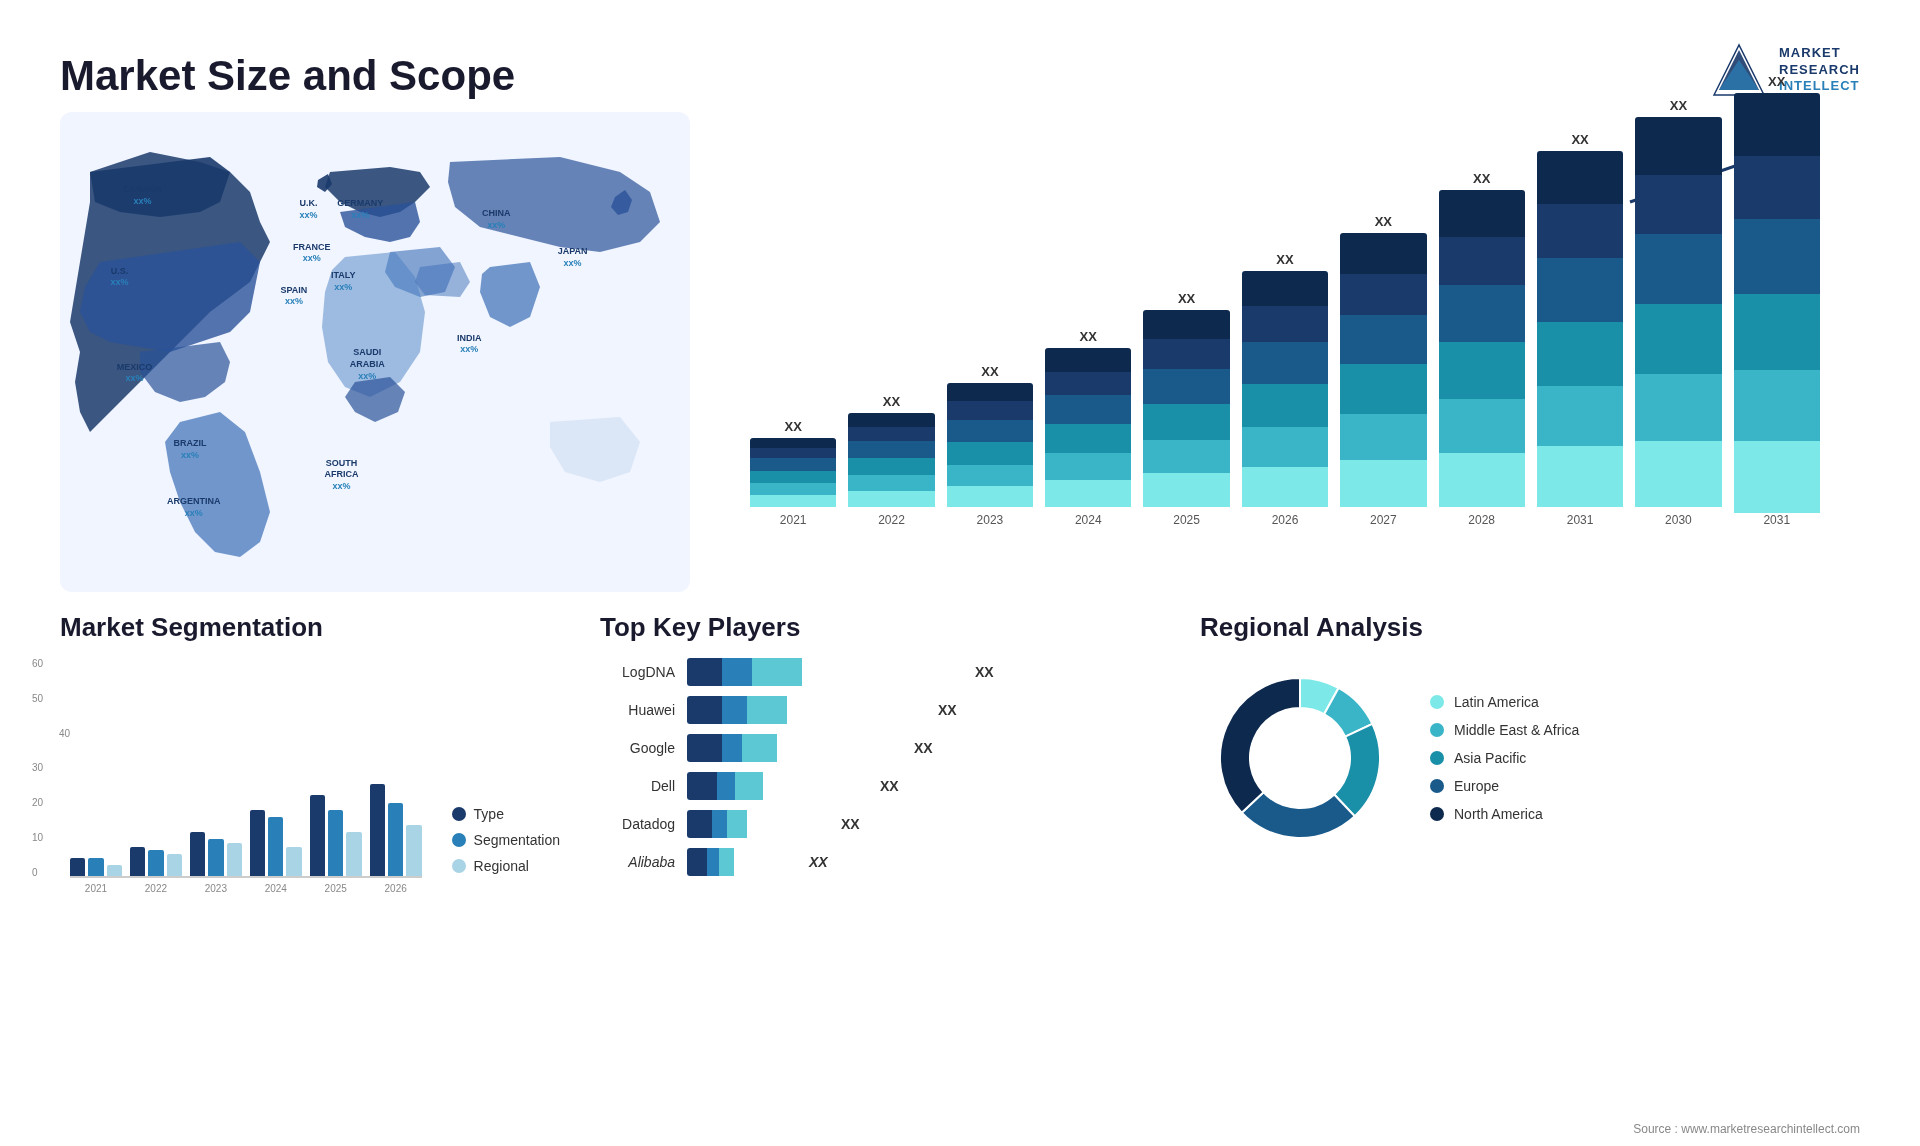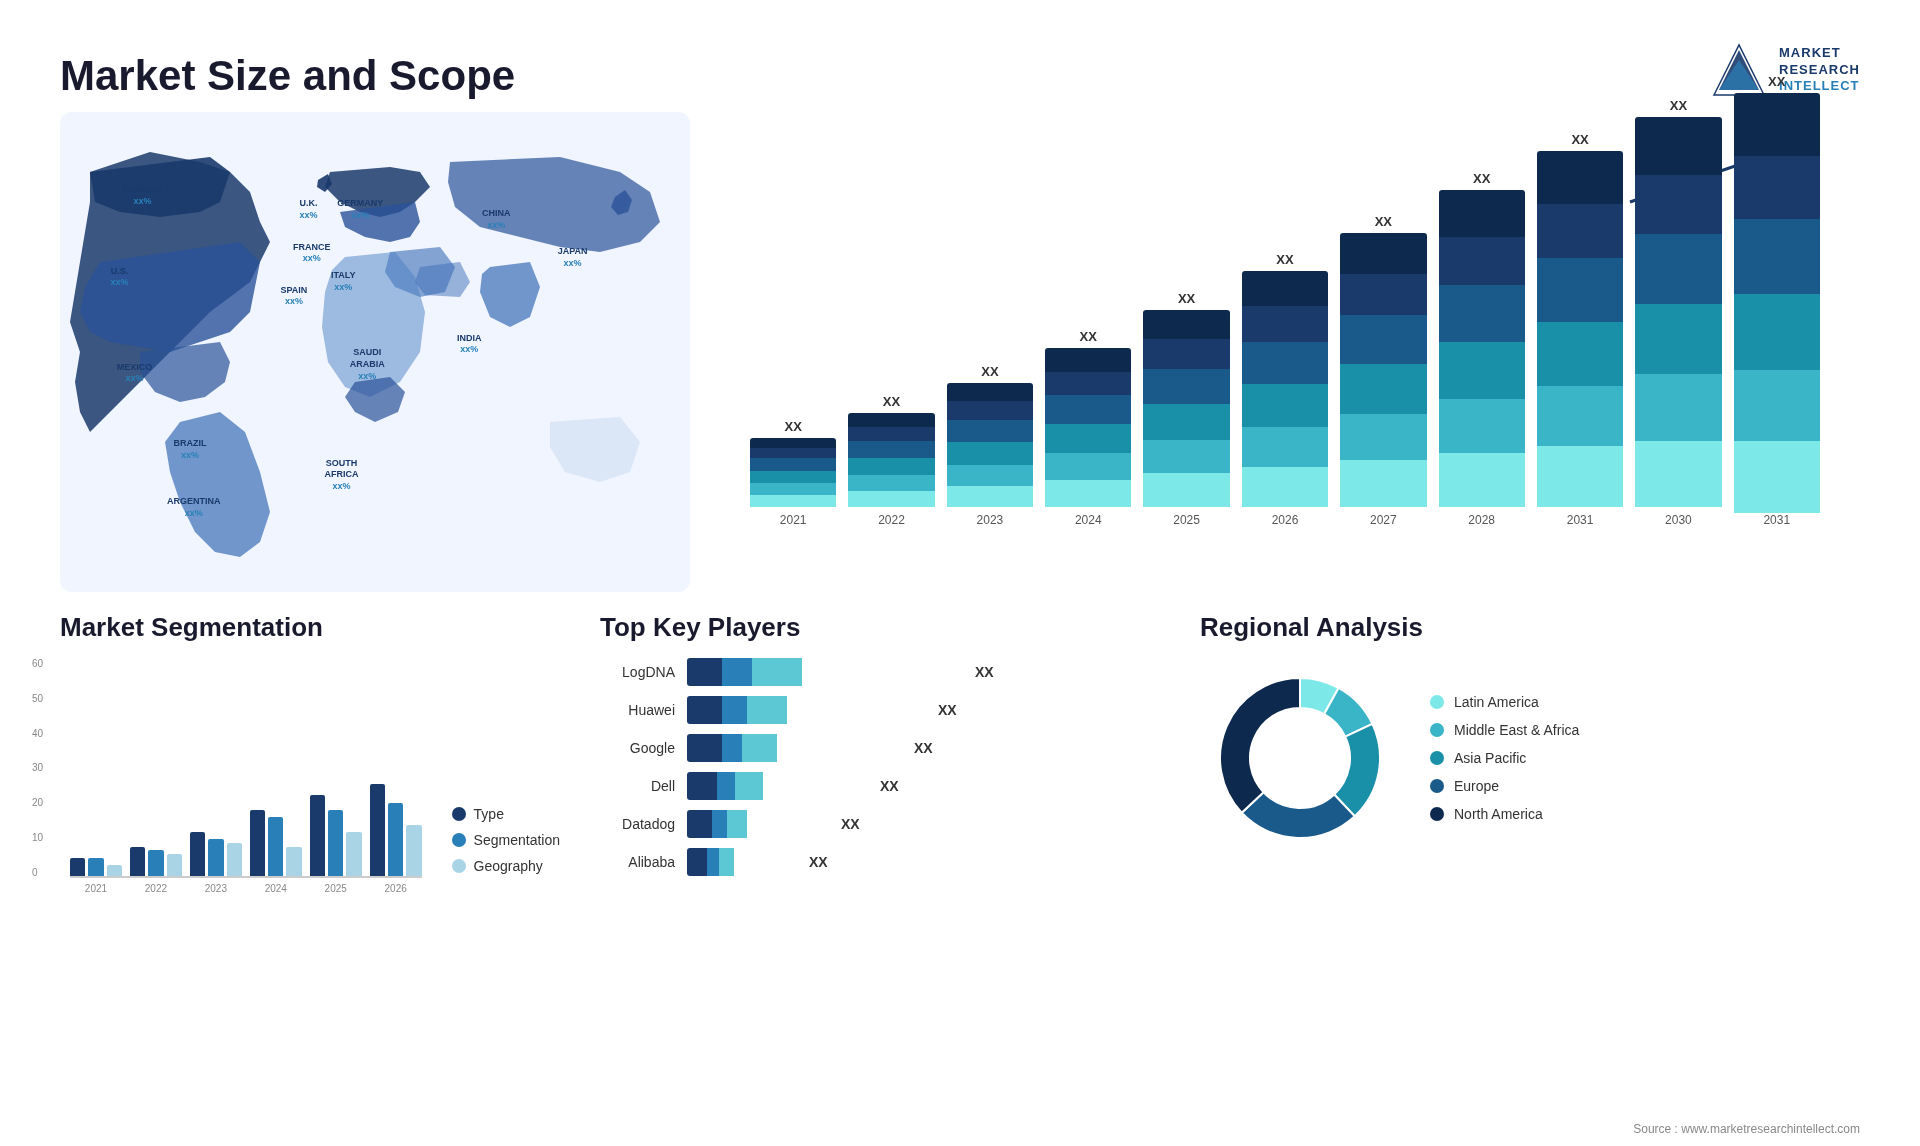--- a/index.html
+++ b/index.html
@@ -407,21 +407,21 @@
     <div class="bottom-section">
 
       <div class="segmentation-section">
         <h2 class="section-title">Market Segmentation</h2>
         <div class="seg-chart-container">
           <div style="position:relative;flex:1;">
 
             <div style="position:absolute;left:-28px;top:0;height:220px;display:flex;flex-direction:column;justify-content:space-between;">
               <span style="font-size:10px;color:#888;">60</span>
               <span style="font-size:10px;color:#888;">50</span>
-              <span style="font-size:10px;color:#888;">40</span>
+              <span style="font-size:10px;color:#888;margin-left:27px;">40</span>
               <span style="font-size:10px;color:#888;">30</span>
               <span style="font-size:10px;color:#888;">20</span>
               <span style="font-size:10px;color:#888;">10</span>
               <span style="font-size:10px;color:#888;">0</span>
             </div>
 
             <div id="seg-bars-area" style="height:220px;display:flex;gap:8px;align-items:flex-end;border-bottom:2px solid #ccc;margin-left:10px;">
             <div style="display: flex; gap: 3px; align-items: flex-end; flex: 1 1 0%;">
                   <div style="width: 100%; height: 18px; background: rgb(26, 58, 107); border-radius: 2px 2px 0px 0px;"></div>
                   <div style="width: 100%; height: 18px; background: rgb(41, 128, 185); border-radius: 2px 2px 0px 0px;"></div>
@@ -468,21 +468,21 @@
           <div style="display: flex; align-items: center; gap: 8px; font-size: 14px; color: rgb(51, 51, 51);">
                 <div style="width: 14px; height: 14px; border-radius: 50%; background: rgb(26, 58, 107); flex-shrink: 0;"></div>
                 <span>Type</span>
               </div>
               <div style="display: flex; align-items: center; gap: 8px; font-size: 14px; color: rgb(51, 51, 51);">
                 <div style="width: 14px; height: 14px; border-radius: 50%; background: rgb(41, 128, 185); flex-shrink: 0;"></div>
                 <span>Segmentation</span>
               </div>
               <div style="display: flex; align-items: center; gap: 8px; font-size: 14px; color: rgb(51, 51, 51);">
                 <div style="width: 14px; height: 14px; border-radius: 50%; background: rgb(168, 212, 230); flex-shrink: 0;"></div>
-                <span>Geography</span>
+                <span>Regional</span>
               </div>
             </div>
         </div>
       </div>
 
       <div class="key-players-section">
         <h2 class="section-title">Top Key Players</h2>
         <div class="players-chart" id="players-chart">
         <div style="display: flex; align-items: center; gap: 12px;">
               <div style="width: 75px; font-size: 14px; color: rgb(51, 51, 51); text-align: right;">LogDNA</div>
@@ -532,21 +532,21 @@
               <div style="width: 75px; font-size: 14px; color: rgb(51, 51, 51); text-align: right;">Datadog</div>
               <div style="display: flex; align-items: center; gap: 8px; flex: 1 1 0%;">
                 <div style="height: 28px; display: flex; border-radius: 3px; overflow: hidden; width: 146px;">
                   <div style="height: 100%; width: 25px; background: rgb(26, 58, 107);"></div>
                   <div style="height: 100%; width: 15px; background: rgb(41, 128, 185);"></div>
                   <div style="height: 100%; width: 20px; background: rgb(91, 200, 212);"></div>
                 </div>
                 <div style="font-size: 14px; font-weight: 700; color: rgb(51, 51, 51);">XX</div>
               </div>
             </div>
-            <div style="display: flex; align-items: center; gap: 12px;">
+            <div style="display: flex; align-items: center; gap: 12px; font-style: italic;">
               <div style="width: 75px; font-size: 14px; color: rgb(51, 51, 51); text-align: right;">Alibaba</div>
               <div style="display: flex; align-items: center; gap: 8px; flex: 1 1 0%;">
                 <div style="height: 28px; display: flex; border-radius: 3px; overflow: hidden; width: 114px;">
                   <div style="height: 100%; width: 20px; background: rgb(26, 58, 107);"></div>
                   <div style="height: 100%; width: 12px; background: rgb(41, 128, 185);"></div>
                   <div style="height: 100%; width: 15px; background: rgb(91, 200, 212);"></div>
                 </div>
                 <div style="font-size: 14px; font-weight: 700; color: rgb(51, 51, 51);">XX</div>
               </div>
             </div>

